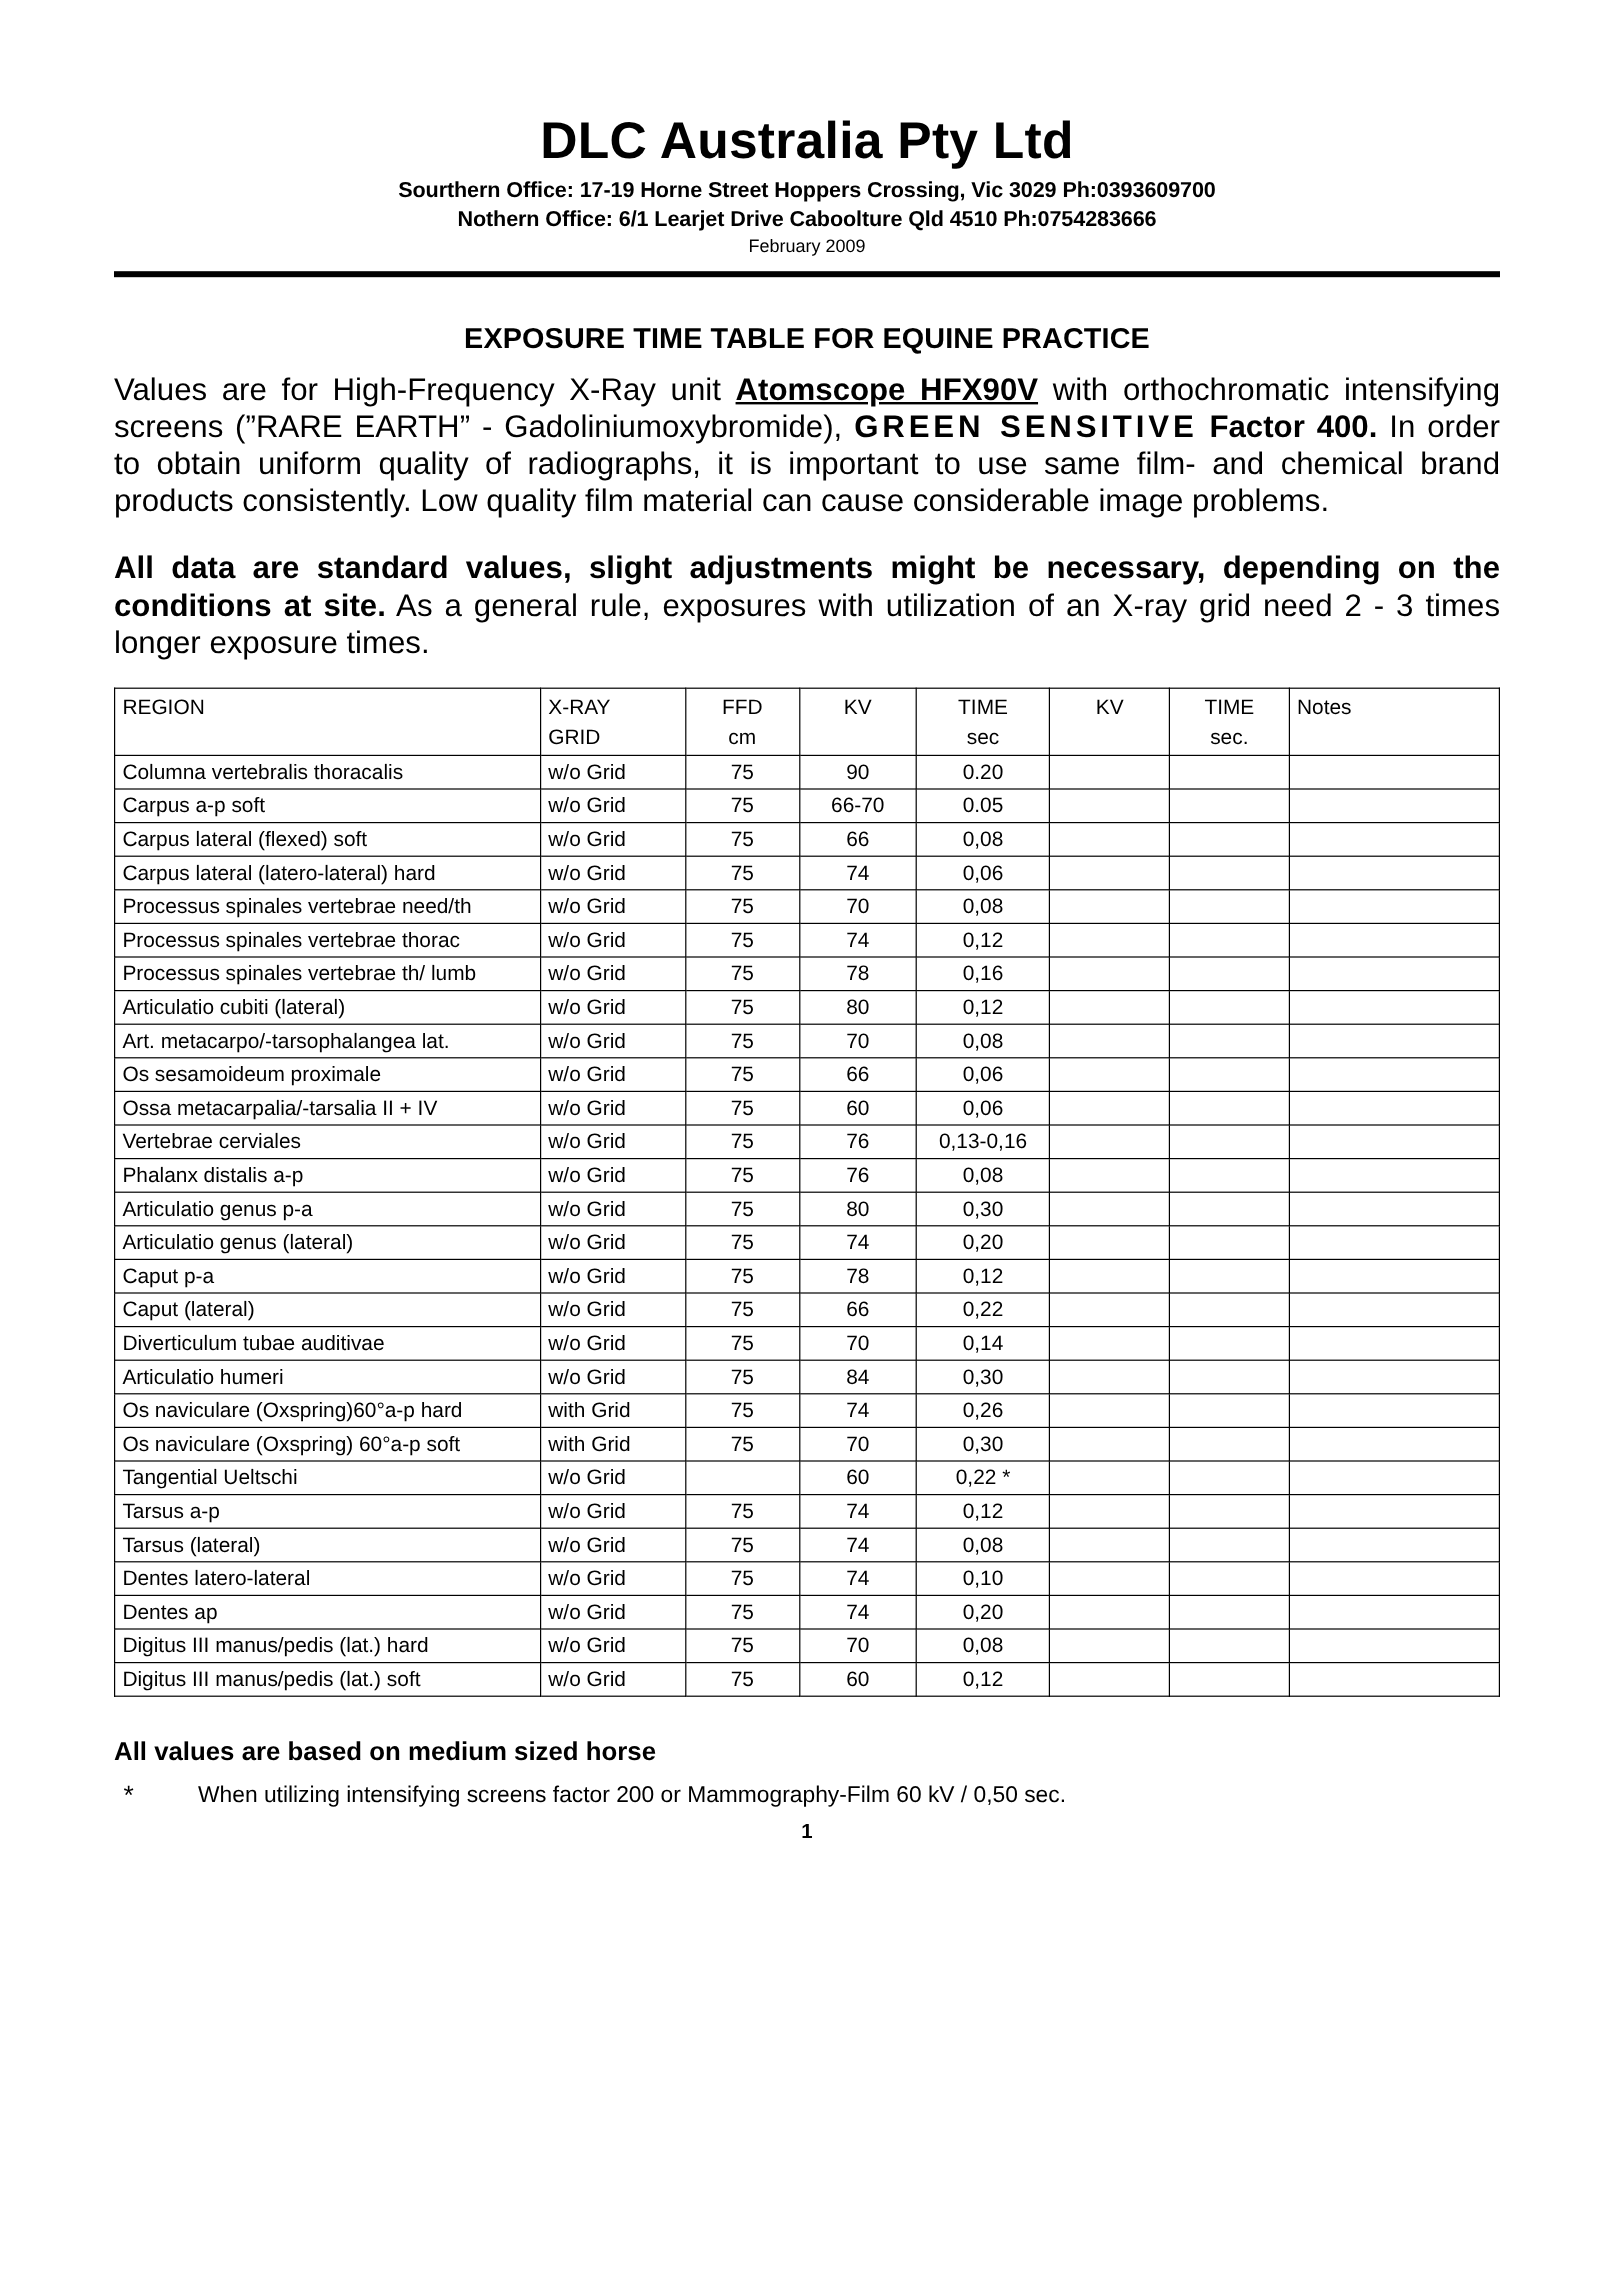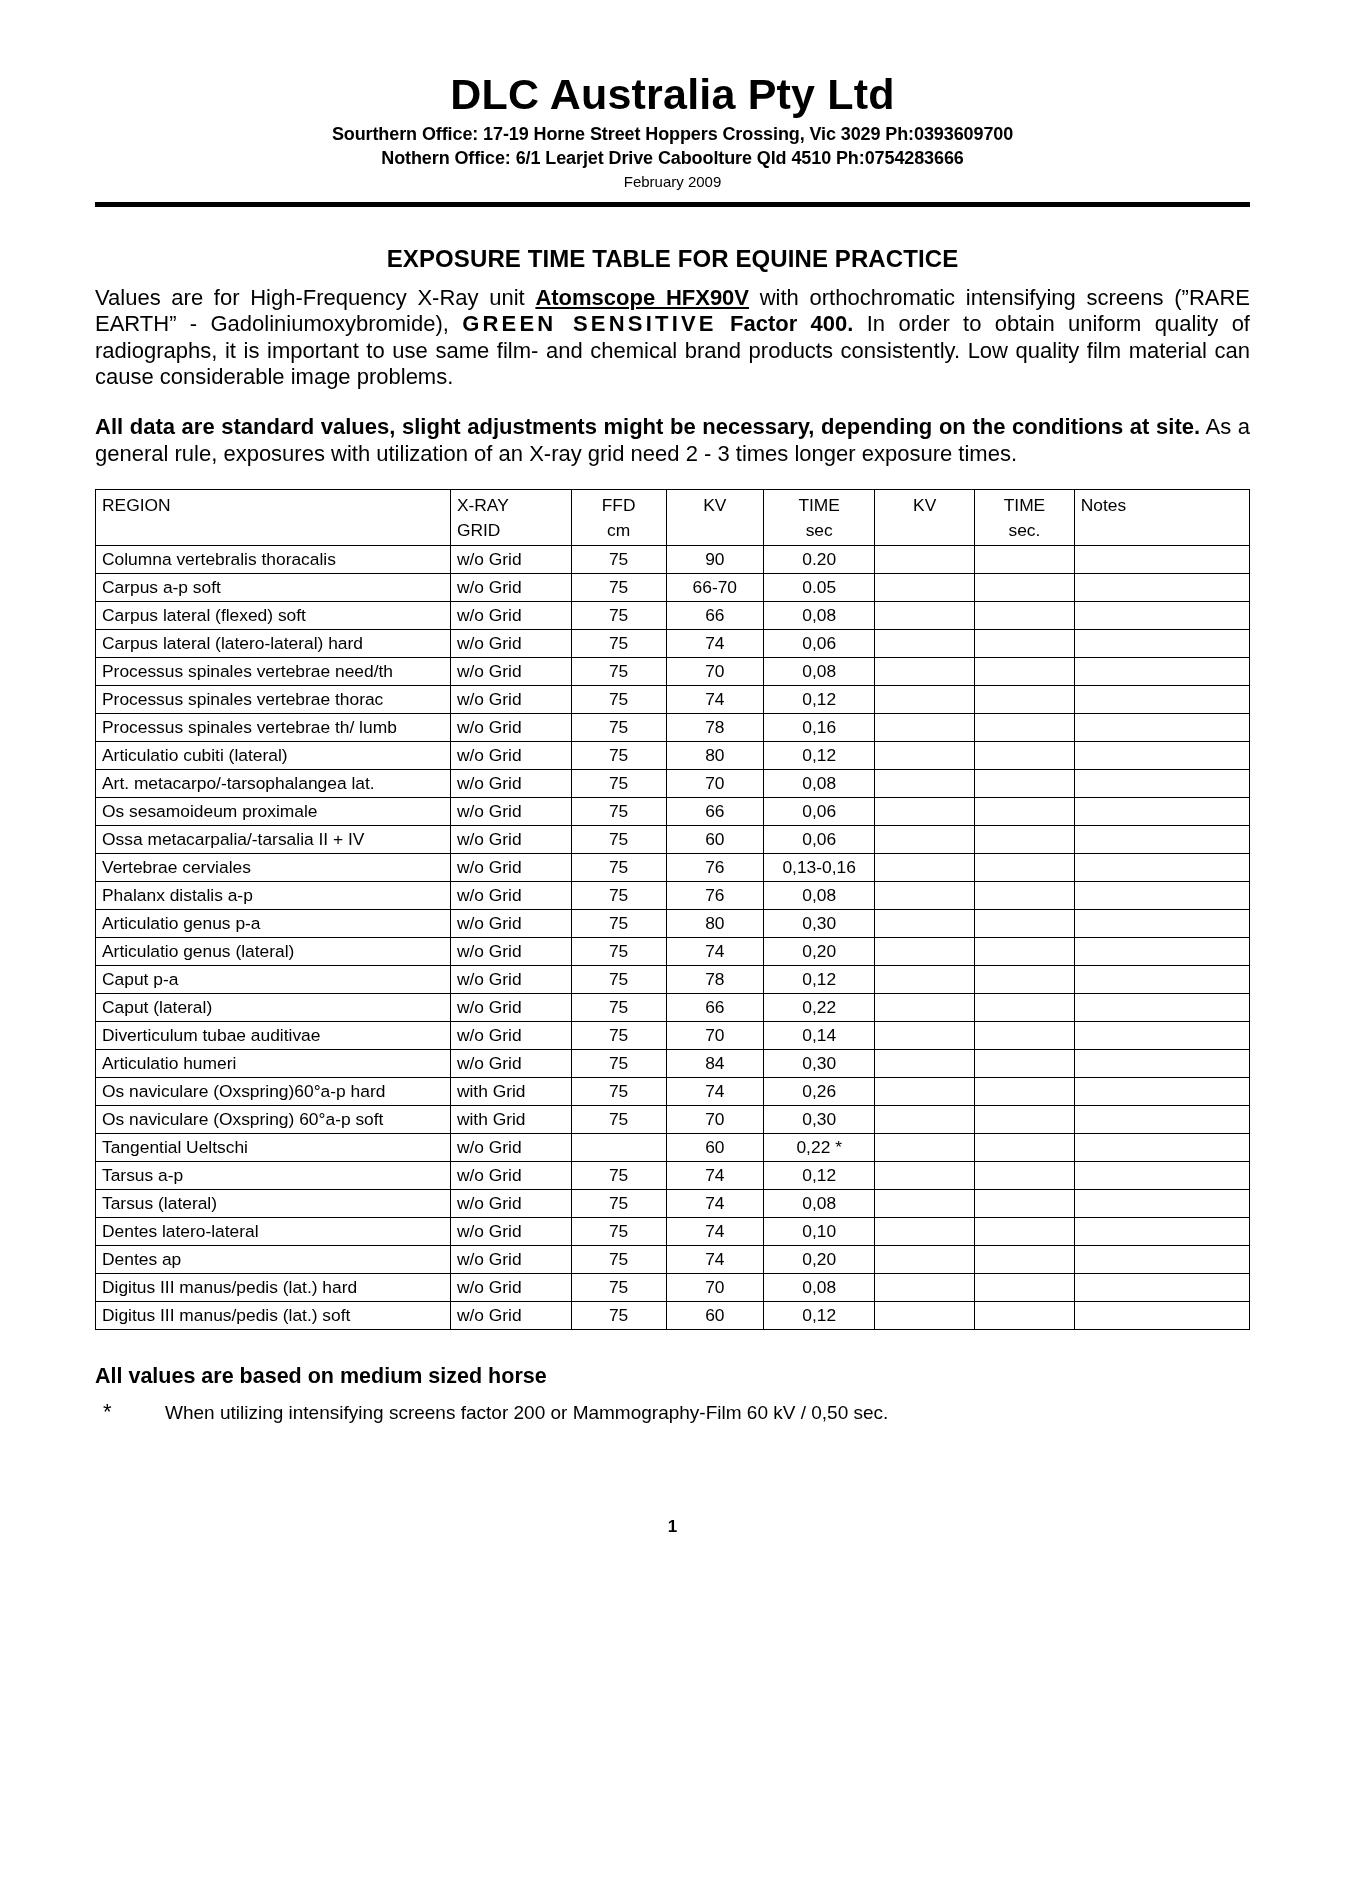--- a/index.html
+++ b/index.html
@@ -12,21 +12,21 @@
     height: 1903px;
     font-family: "Liberation Sans", sans-serif;
     color: #000000;
     -webkit-font-smoothing: antialiased;
   }
   .page {
     position: relative;
     width: 1345px;
     height: 1599px;
     box-sizing: border-box;
-    padding: 72px 95px 0 95px;
+    padding: 96px 95px 0 95px;
   }
 
   
   .doc-title {
     text-align: center;
     font-size: 43px;
     font-weight: bold;
     letter-spacing: 0.2px;
     line-height: 1.05;
     margin: 0 0 6px 0;
@@ -56,21 +56,21 @@
   .section-title {
     text-align: center;
     font-size: 24px;
     font-weight: bold;
     margin: 38px 0 12px 0;
     letter-spacing: 0.1px;
   }
 
   
   .para {
-    font-size: 22px;
+    font-size: 26px;
     line-height: 1.20;
     text-align: justify;
     margin: 0 0 0 0;
     hyphens: none;
   }
   .para.spaced {
     margin-top: 24px;
   }
   .para b {
     font-weight: bold;

